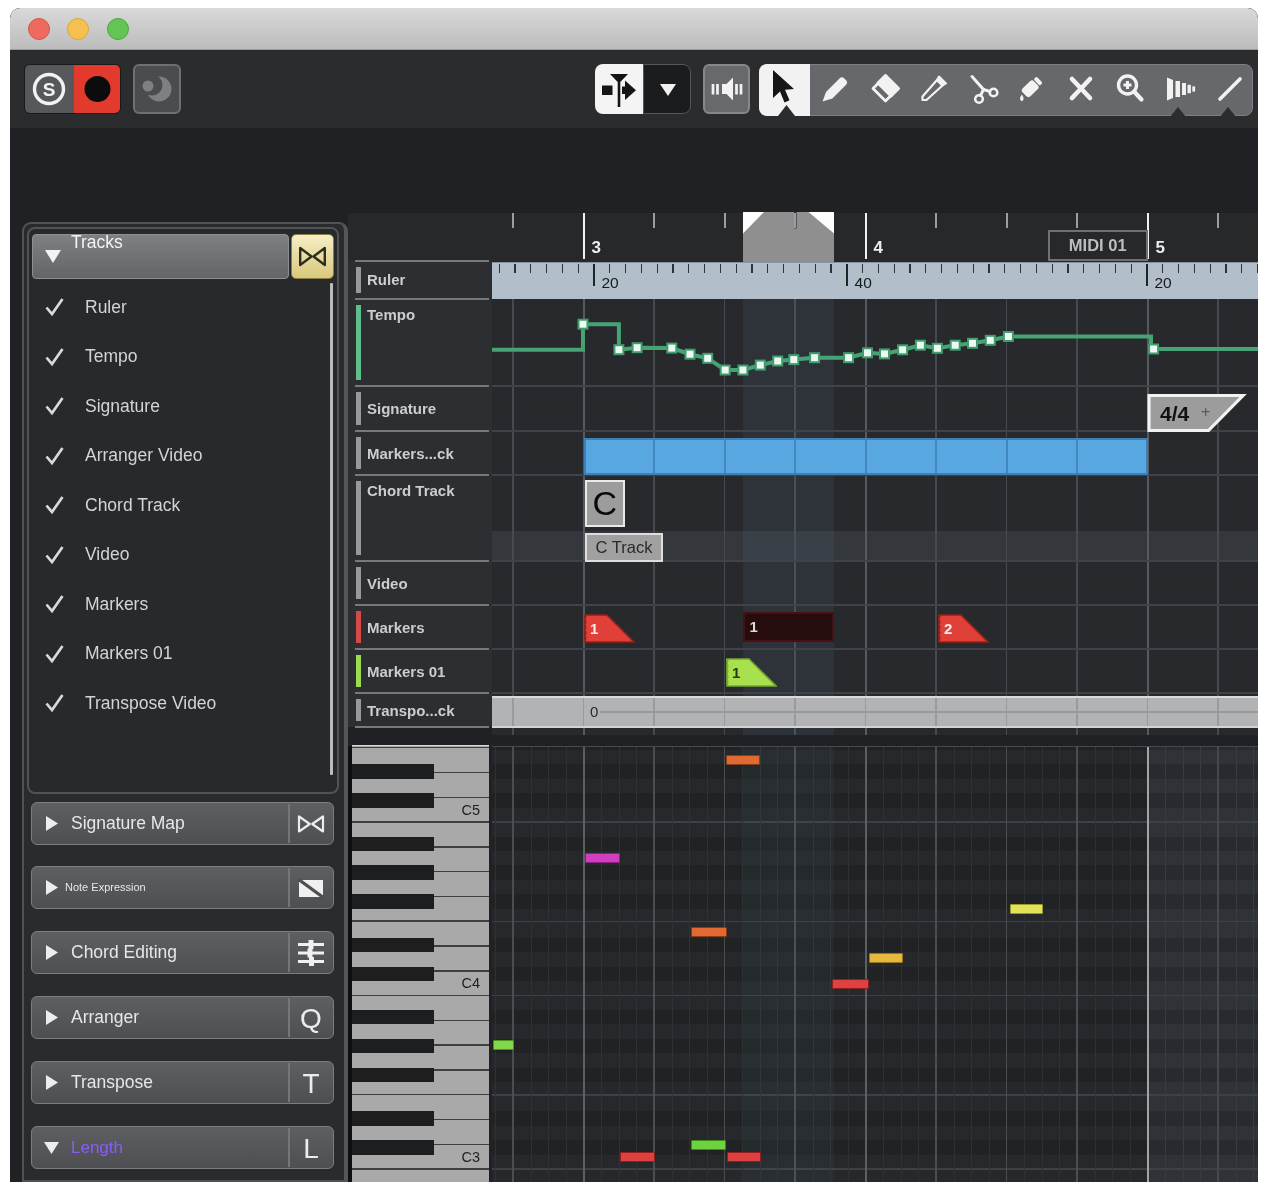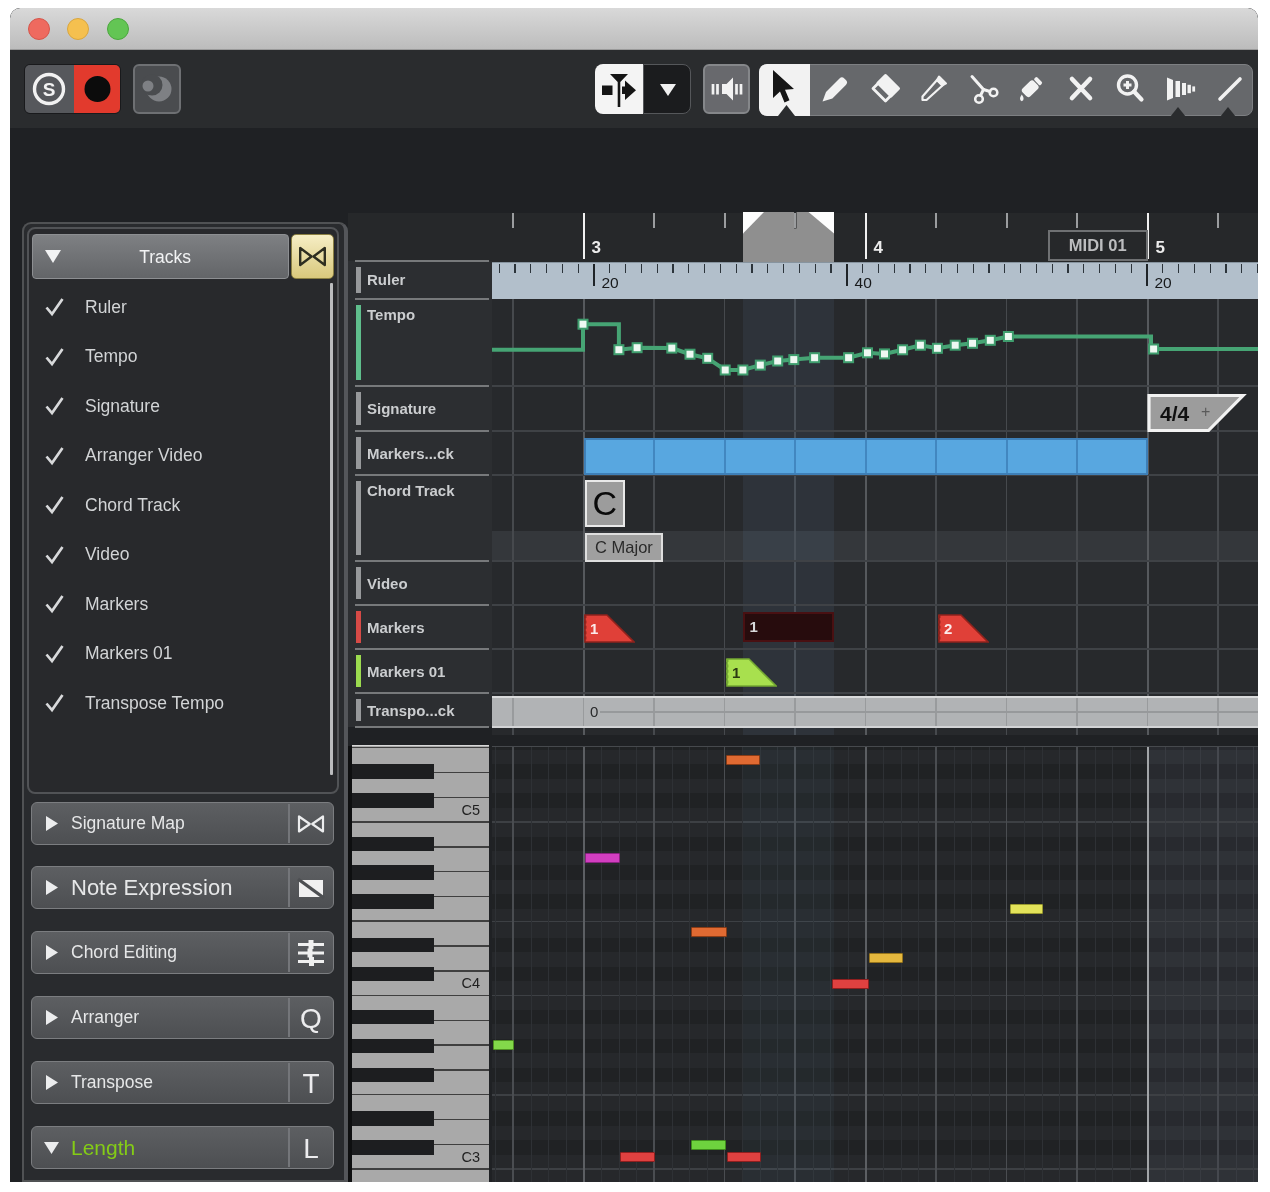--- a/index.html
+++ b/index.html
@@ -274,21 +274,21 @@
     </svg>
 <div style="left:573.5px;top:429.5px;width:564.0px;height:37px;background:#58a7e0;border:2px solid #3e7fb7;"></div>
 <div style="left:643px;top:431.5px;width:2px;height:33px;background:#4287c0;"></div>
 <div style="left:713.5px;top:431.5px;width:2px;height:33px;background:#4287c0;"></div>
 <div style="left:784px;top:431.5px;width:2px;height:33px;background:#4287c0;"></div>
 <div style="left:854.5px;top:431.5px;width:2px;height:33px;background:#4287c0;"></div>
 <div style="left:925px;top:431.5px;width:2px;height:33px;background:#4287c0;"></div>
 <div style="left:995.5px;top:431.5px;width:2px;height:33px;background:#4287c0;"></div>
 <div style="left:1066px;top:431.5px;width:2px;height:33px;background:#4287c0;"></div>
 <div style="left:575px;top:472px;width:39.5px;height:46.5px;background:#9c9c9c;border:2.5px solid #e9e9e9;color:#0a0a0a;font-size:34px;font-weight:400;text-align:center;line-height:42px;">C</div>
-<div style="left:575px;top:525px;width:78px;height:28.5px;background:#a0a0a0;border:2px solid #dedede;color:#2a2a2a;font-size:16.5px;text-align:center;line-height:24px;">C Major</div>
+<div style="left:575px;top:525px;width:78px;height:28.5px;background:#a0a0a0;border:2px solid #dedede;color:#2a2a2a;font-size:16.5px;text-align:center;line-height:24px;">C Track</div>
 <svg style="left:573.5px;top:605.5px" width="51" height="29" viewBox="0 0 51 29">
       <path d="M1 1 L22.95 1 L50 28 L1 28 Z" fill="#e04038" stroke="#8e221c" stroke-width="1.6"></path>
       <line x1="1.2" y1="1" x2="1.2" y2="28" stroke="#8e221c" stroke-width="2.4" stroke-dasharray="3,2.4"></line>
       <text x="6" y="20" font-size="15" font-weight="bold" fill="#fceaea">1</text>
     </svg>
 <svg style="left:927.5px;top:605.5px" width="51" height="29" viewBox="0 0 51 29">
       <path d="M1 1 L22.95 1 L50 28 L1 28 Z" fill="#e04038" stroke="#8e221c" stroke-width="1.6"></path>
       <line x1="1.2" y1="1" x2="1.2" y2="28" stroke="#8e221c" stroke-width="2.4" stroke-dasharray="3,2.4"></line>
       <text x="6" y="20" font-size="15" font-weight="bold" fill="#fceaea">2</text>
     </svg>
@@ -424,21 +424,21 @@
 <div style="left:434px;top:794px;width:36px;height:16px;font-size:14.5px;color:#1f1f1f;line-height:16px;text-align:right;">C5</div>
 <div style="left:434px;top:967.4px;width:36px;height:16px;font-size:14.5px;color:#1f1f1f;line-height:16px;text-align:right;">C4</div>
 <div style="left:434px;top:1140.6px;width:36px;height:16px;font-size:14.5px;color:#1f1f1f;line-height:16px;text-align:right;">C3</div>
 <div style="left:12px;top:214px;width:326px;height:960px;background:#292b2e;border:2px solid #505254;border-right:4px solid #54565a;border-radius:9px 9px 0 0;"></div>
 <div style="left:17px;top:219px;width:312px;height:567px;background:#28292c;border:2px solid #515356;border-radius:8px;"></div>
 <div style="left:320px;top:275px;width:2.5px;height:492px;background:#bbbcbe;border-radius:1px;"></div>
 <div style="left:22px;top:226px;width:257px;height:45px;border-radius:4px;background:linear-gradient(#7e8083,#636568);border:1px solid #8d8f92;"></div>
 <svg style="left:35px;top:242px" width="16" height="13" viewBox="0 0 16 13">
       <path d="M0 0 H16 L8 13 Z" fill="#f2f3f4"></path>
     </svg>
-<div style="left:61px;top:239px;width:120px;height:20px;font-size:17.5px;color:#f2f3f4;line-height:20px;text-align:right;">Tracks</div>
+<div style="left:61px;top:224px;width:120px;height:20px;font-size:17.5px;color:#f2f3f4;line-height:20px;">Tracks</div>
 <div style="left:281px;top:226px;width:43px;height:45px;border-radius:5px;background:linear-gradient(#f6eec5,#d9c87c);border:1.5px solid #8a7f42;"></div>
 <svg style="left:288px;top:237px" width="29" height="23" viewBox="0 0 29 23">
       <g fill="none" stroke="#2e2e20" stroke-width="2.4" stroke-linejoin="round">
         <path d="M2.2 3 V20 L13.5 11.5 Z"></path>
         <path d="M26.8 3 V20 L15.5 11.5 Z"></path>
       </g>
     </svg>
 <svg style="left:34px;top:289.0px" width="21" height="20" viewBox="0 0 21 20">
       <path d="M2.5 10.5 L8 17 L18.5 2" fill="none" stroke="#d8d9db" stroke-width="2.7"></path>
     </svg>
@@ -467,39 +467,39 @@
       <path d="M2.5 10.5 L8 17 L18.5 2" fill="none" stroke="#d8d9db" stroke-width="2.7"></path>
     </svg>
 <div style="left:75px;top:585.5px;width:200px;height:21px;font-size:17.5px;color:#d2d4d6;line-height:21px;">Markers</div>
 <svg style="left:34px;top:635.5px" width="21" height="20" viewBox="0 0 21 20">
       <path d="M2.5 10.5 L8 17 L18.5 2" fill="none" stroke="#d8d9db" stroke-width="2.7"></path>
     </svg>
 <div style="left:75px;top:635.0px;width:200px;height:21px;font-size:17.5px;color:#d2d4d6;line-height:21px;">Markers 01</div>
 <svg style="left:34px;top:685.0px" width="21" height="20" viewBox="0 0 21 20">
       <path d="M2.5 10.5 L8 17 L18.5 2" fill="none" stroke="#d8d9db" stroke-width="2.7"></path>
     </svg>
-<div style="left:75px;top:684.5px;width:200px;height:21px;font-size:17.5px;color:#d2d4d6;line-height:21px;">Transpose Tempo</div>
+<div style="left:75px;top:684.5px;width:200px;height:21px;font-size:17.5px;color:#d2d4d6;line-height:21px;">Transpose Video</div>
 <div style="left:21px;top:794px;width:303px;height:43px;border-radius:6px;background:linear-gradient(#5d5f62,#4d4f52);border:1.5px solid #7b7d80;"></div>
 <div style="left:278px;top:796px;width:1.5px;height:39px;background:#74767a;"></div>
 <svg style="left:36px;top:808px" width="12" height="15" viewBox="0 0 12 15">
       <path d="M0 0 L12 7.5 L0 15 Z" fill="#ecedee"></path>
     </svg>
 <div style="left:61px;top:805px;width:200px;height:21px;font-size:17.5px;color:#e6e7e8;line-height:21px;">Signature Map</div>
 <svg style="left:286px;top:801px" width="30" height="30" viewBox="0 0 30 30">
       <g fill="none" stroke="#ecedee" stroke-width="2.2" stroke-linejoin="round">
         <path d="M3 7.5 V22.5 L13.8 15 Z"></path>
         <path d="M27 7.5 V22.5 L16.2 15 Z"></path>
       </g>
     </svg>
 <div style="left:21px;top:858px;width:303px;height:43px;border-radius:6px;background:linear-gradient(#5d5f62,#4d4f52);border:1.5px solid #7b7d80;"></div>
 <div style="left:278px;top:860px;width:1.5px;height:39px;background:#74767a;"></div>
 <svg style="left:36px;top:872px" width="12" height="15" viewBox="0 0 12 15">
       <path d="M0 0 L12 7.5 L0 15 Z" fill="#ecedee"></path>
     </svg>
-<div style="left:61px;top:869px;width:200px;height:21px;font-size:22px;color:#e6e7e8;line-height:21px;">Note Expression</div>
+<div style="left:55px;top:869px;width:200px;height:21px;font-size:11px;color:#e6e7e8;line-height:21px;">Note Expression</div>
 <svg style="left:286px;top:865px" width="30" height="30" viewBox="0 0 30 30">
       <rect x="3" y="7" width="24" height="17" fill="#f0f0f0"></rect>
       <line x1="2" y1="6" x2="28" y2="25" stroke="#4d4f52" stroke-width="3.4"></line>
     </svg>
 <div style="left:21px;top:923px;width:303px;height:43px;border-radius:6px;background:linear-gradient(#5d5f62,#4d4f52);border:1.5px solid #7b7d80;"></div>
 <div style="left:278px;top:925px;width:1.5px;height:39px;background:#74767a;"></div>
 <svg style="left:36px;top:937px" width="12" height="15" viewBox="0 0 12 15">
       <path d="M0 0 L12 7.5 L0 15 Z" fill="#ecedee"></path>
     </svg>
 <div style="left:61px;top:934px;width:200px;height:21px;font-size:17.5px;color:#e6e7e8;line-height:21px;">Chord Editing</div>
@@ -531,16 +531,16 @@
     </svg>
 <div style="left:61px;top:1064px;width:200px;height:21px;font-size:17.5px;color:#e6e7e8;line-height:21px;">Transpose</div>
 <svg style="left:286px;top:1060px" width="30" height="30" viewBox="0 0 30 30">
       <text x="15" y="25" font-family="Liberation Serif,serif" font-size="28" fill="#ececee" text-anchor="middle">T</text>
     </svg>
 <div style="left:21px;top:1118px;width:303px;height:43px;border-radius:6px;background:linear-gradient(#5d5f62,#4d4f52);border:1.5px solid #7b7d80;"></div>
 <div style="left:278px;top:1120px;width:1.5px;height:39px;background:#74767a;"></div>
 <svg style="left:34px;top:1134px" width="15" height="12" viewBox="0 0 15 12">
       <path d="M0 0 H15 L7.5 12 Z" fill="#ecedee"></path>
     </svg>
-<div style="left:61px;top:1129px;width:200px;height:21px;font-size:21px;color:#84cc16;line-height:21px;">Length</div>
+<div style="left:61px;top:1129px;width:200px;height:21px;font-size:17px;color:#8b5cf6;line-height:21px;">Length</div>
 <svg style="left:286px;top:1125px" width="30" height="30" viewBox="0 0 30 30">
       <text x="15" y="25" font-family="Liberation Serif,serif" font-size="28" fill="#ececee" text-anchor="middle">L</text>
     </svg>
 </div>
 </body></html>

